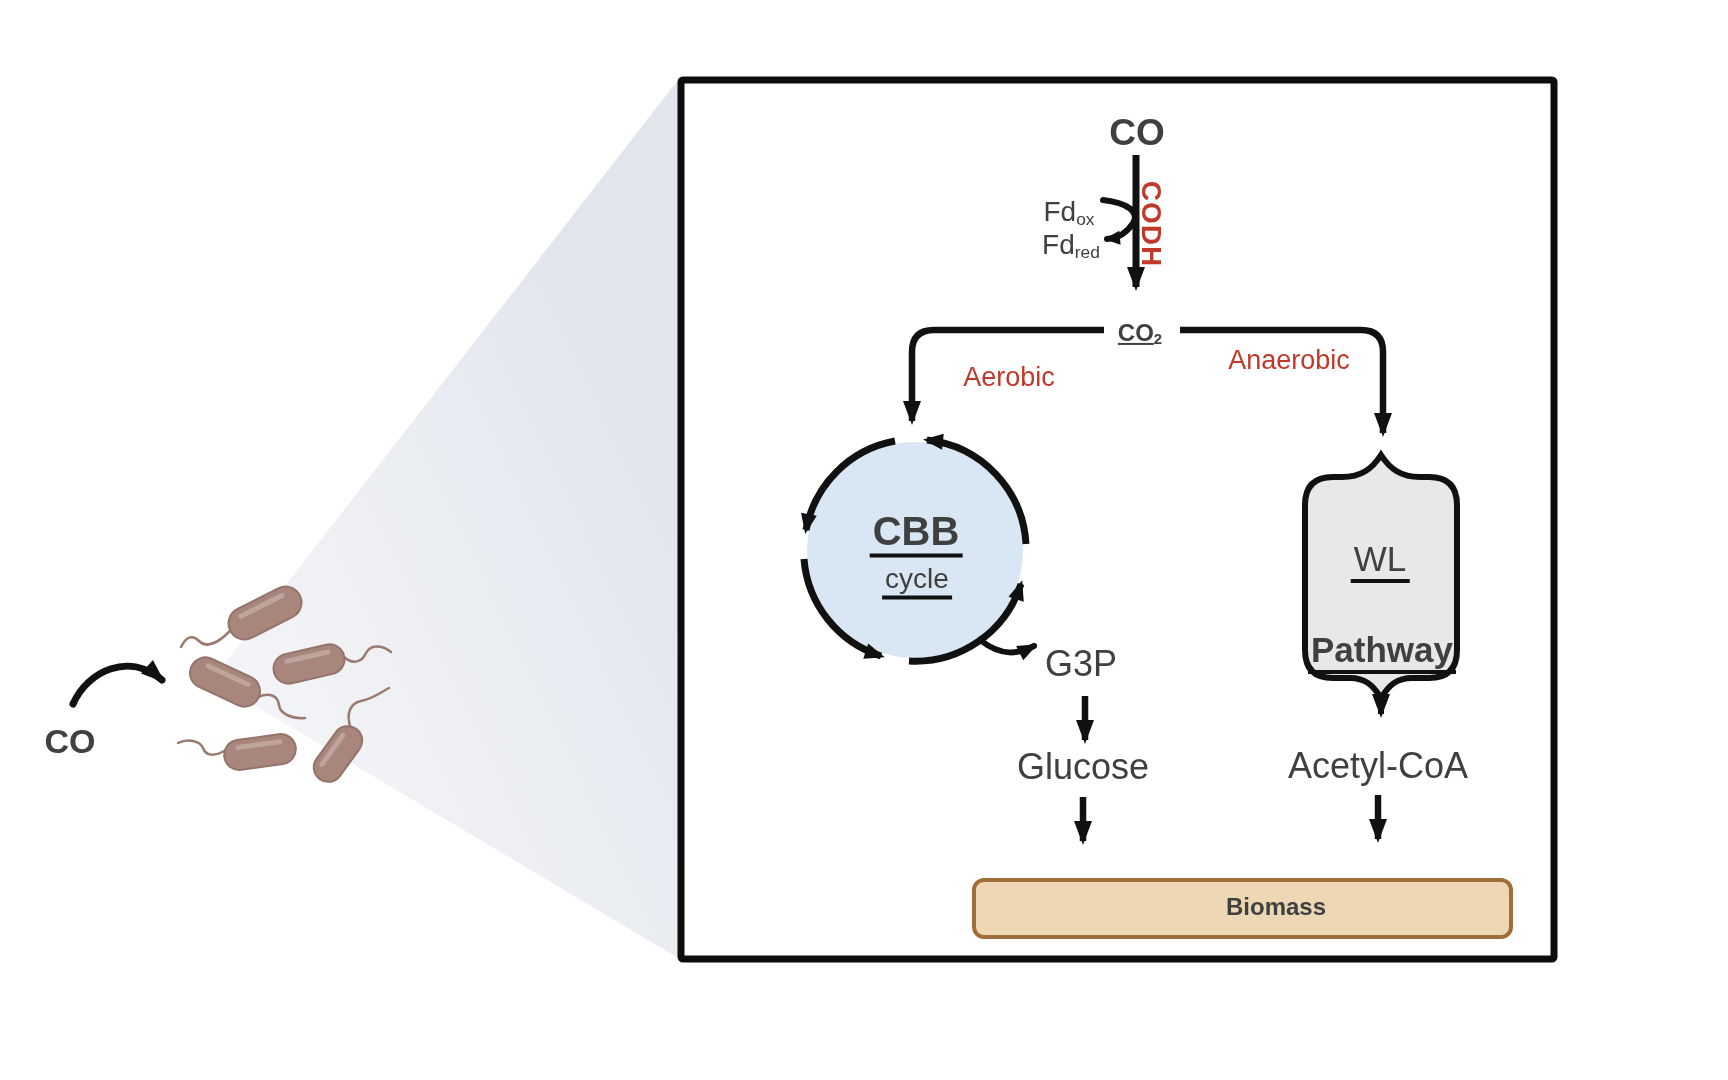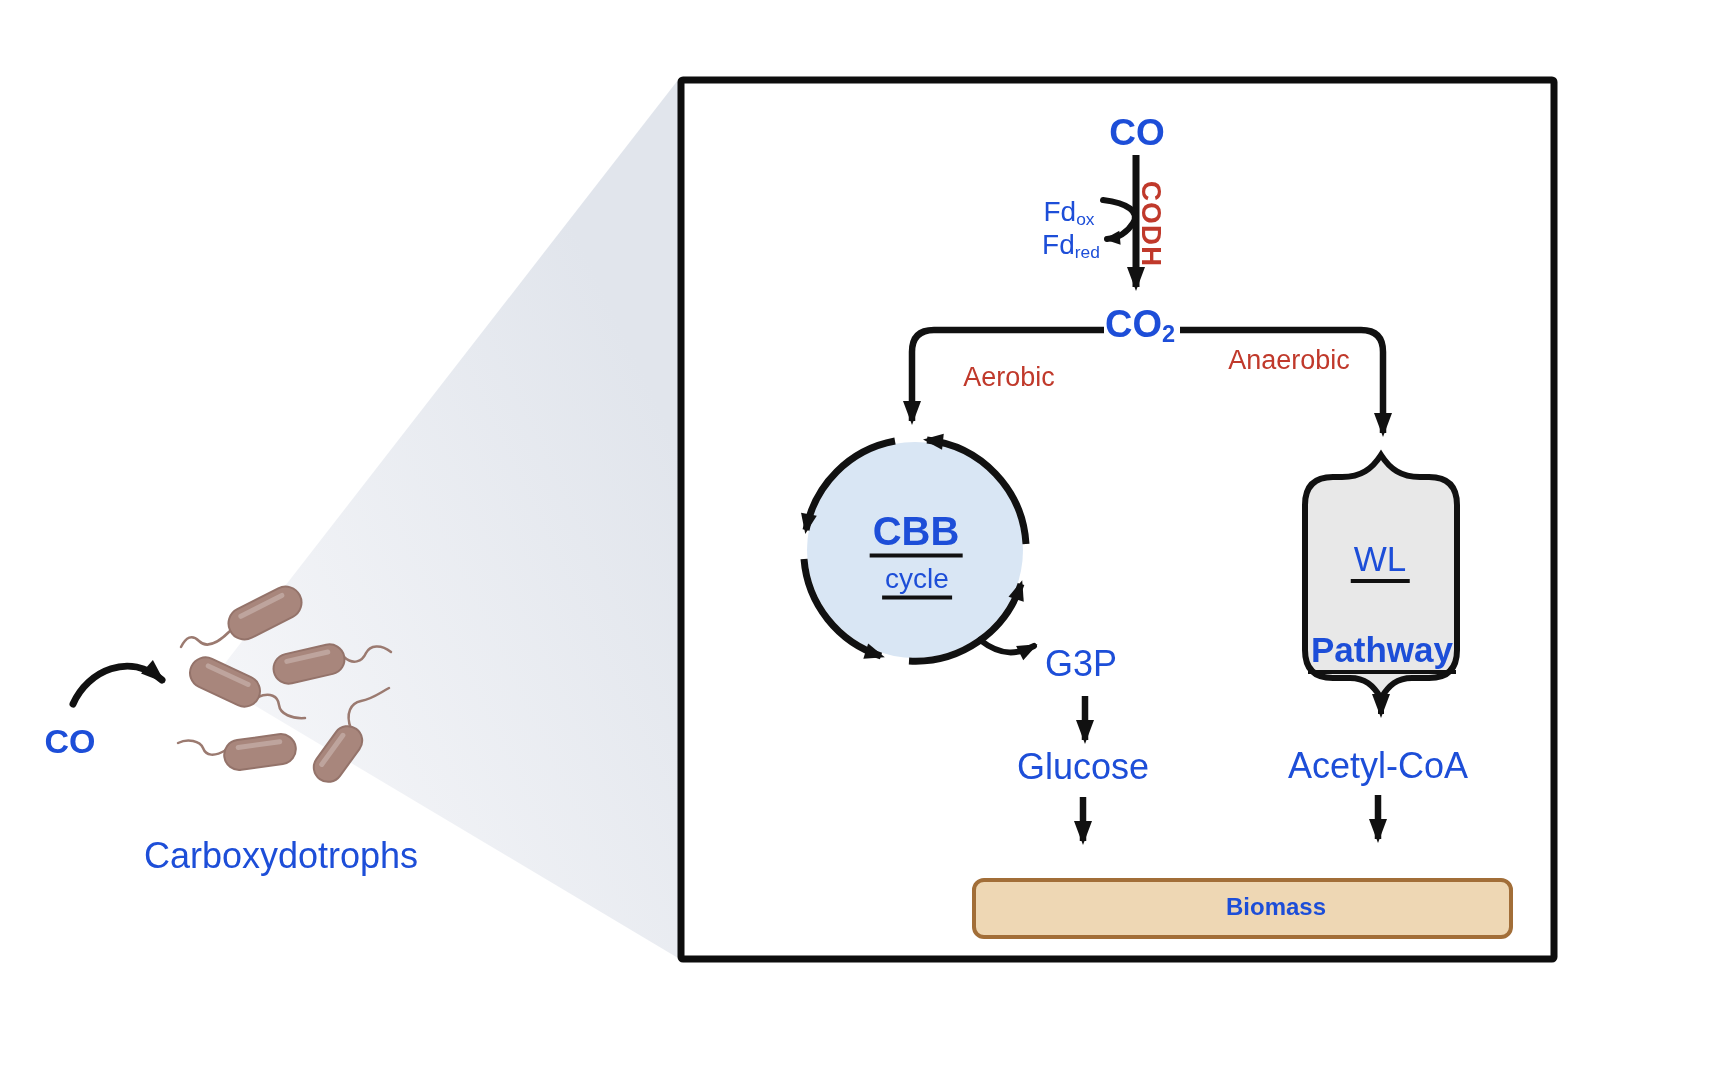--- a/index.html
+++ b/index.html
@@ -1,27 +1,27 @@
 <!DOCTYPE html>
 <html><head>
 <meta charset="utf-8">
 <style>
   html,body{margin:0;padding:0;background:#ffffff;}
   #page{position:relative;width:1728px;height:1080px;background:#ffffff;overflow:hidden;
         font-family:"Liberation Sans",sans-serif;color:#111;}
   #diagram-svg{position:absolute;left:0;top:0;}
-  .lbl{position:absolute;transform:translate(-50%,-50%);white-space:nowrap;line-height:1;color:#1d4ed8;}
+  .lbl{position:absolute;transform:translate(-50%,-50%);white-space:nowrap;line-height:1;color:#404040;}
   .red{color:#c0392b;}
   .sub{font-size:0.62em;vertical-align:-0.22em;}
   .co-top{left:1137px;top:132px;font-size:37px;font-weight:bold;}
   .fd-ox{left:1069px;top:193px;font-size:28px;margin-top:20px;}
   .fd-red{left:1071px;top:246px;font-size:28px;}
   .codh{left:1151px;top:224px;font-size:28px;font-weight:bold;
         transform:translate(-50%,-50%) rotate(90deg);letter-spacing:1px;}
-  .co2{left:1140px;top:326px;font-size:38px;font-weight:bold;}
+  .co2{left:1140px;top:334px;font-size:24px;font-weight:bold;text-decoration:underline;}
   .aerobic{left:1009px;top:377px;font-size:27px;}
   .anaerobic{left:1289px;top:360px;font-size:27px;}
   .u{border-bottom:4px solid #111;padding:0 3px 3px;}
   .cbb1{left:916px;top:534px;font-size:40px;font-weight:bold;}
   .cbb2{left:917px;top:582px;font-size:28px;font-weight:normal;}
   .wl1{left:1380px;top:562px;font-size:35px;font-weight:normal;}
   .wl2{left:1382px;top:605px;font-size:35px;font-weight:bold;margin-top:48px;}
   .g3p{left:1081px;top:664px;font-size:36px;}
   .glucose{left:1083px;top:767px;font-size:36px;}
   .acetyl{left:1378px;top:766px;font-size:36px;}
@@ -111,21 +111,20 @@
     <path d="M1381,697 L1381,714" stroke="#111" stroke-width="6" fill="none" marker-end="url(#ah)"></path>
 
     <path d="M1085,696 L1085,740" stroke="#111" stroke-width="6.5" fill="none" marker-end="url(#ah)"></path>
     <path d="M1083,797 L1083,841" stroke="#111" stroke-width="6.5" fill="none" marker-end="url(#ah)"></path>
     <path d="M1378,795 L1378,839" stroke="#111" stroke-width="6.5" fill="none" marker-end="url(#ah)"></path>
 
     <rect x="974" y="880" width="537" height="57" rx="10" stroke-width="4" fill="#eed7b4" stroke="#a26e38"></rect>
   </svg>
 
   <div class="lbl co-left">CO</div>
-  <div class="lbl carboxy">Carboxydotrophs</div>
 
   <div class="lbl co-top">CO</div>
 
   <div class="lbl fd-ox"><span>Fd</span><span class="sub">ox</span></div>
   <div class="lbl fd-red"><span>Fd</span><span class="sub">red</span></div>
 
   <div class="lbl codh red">CODH</div>
 
   <div class="lbl co2"><span>CO</span><span class="sub">2</span></div>
 

